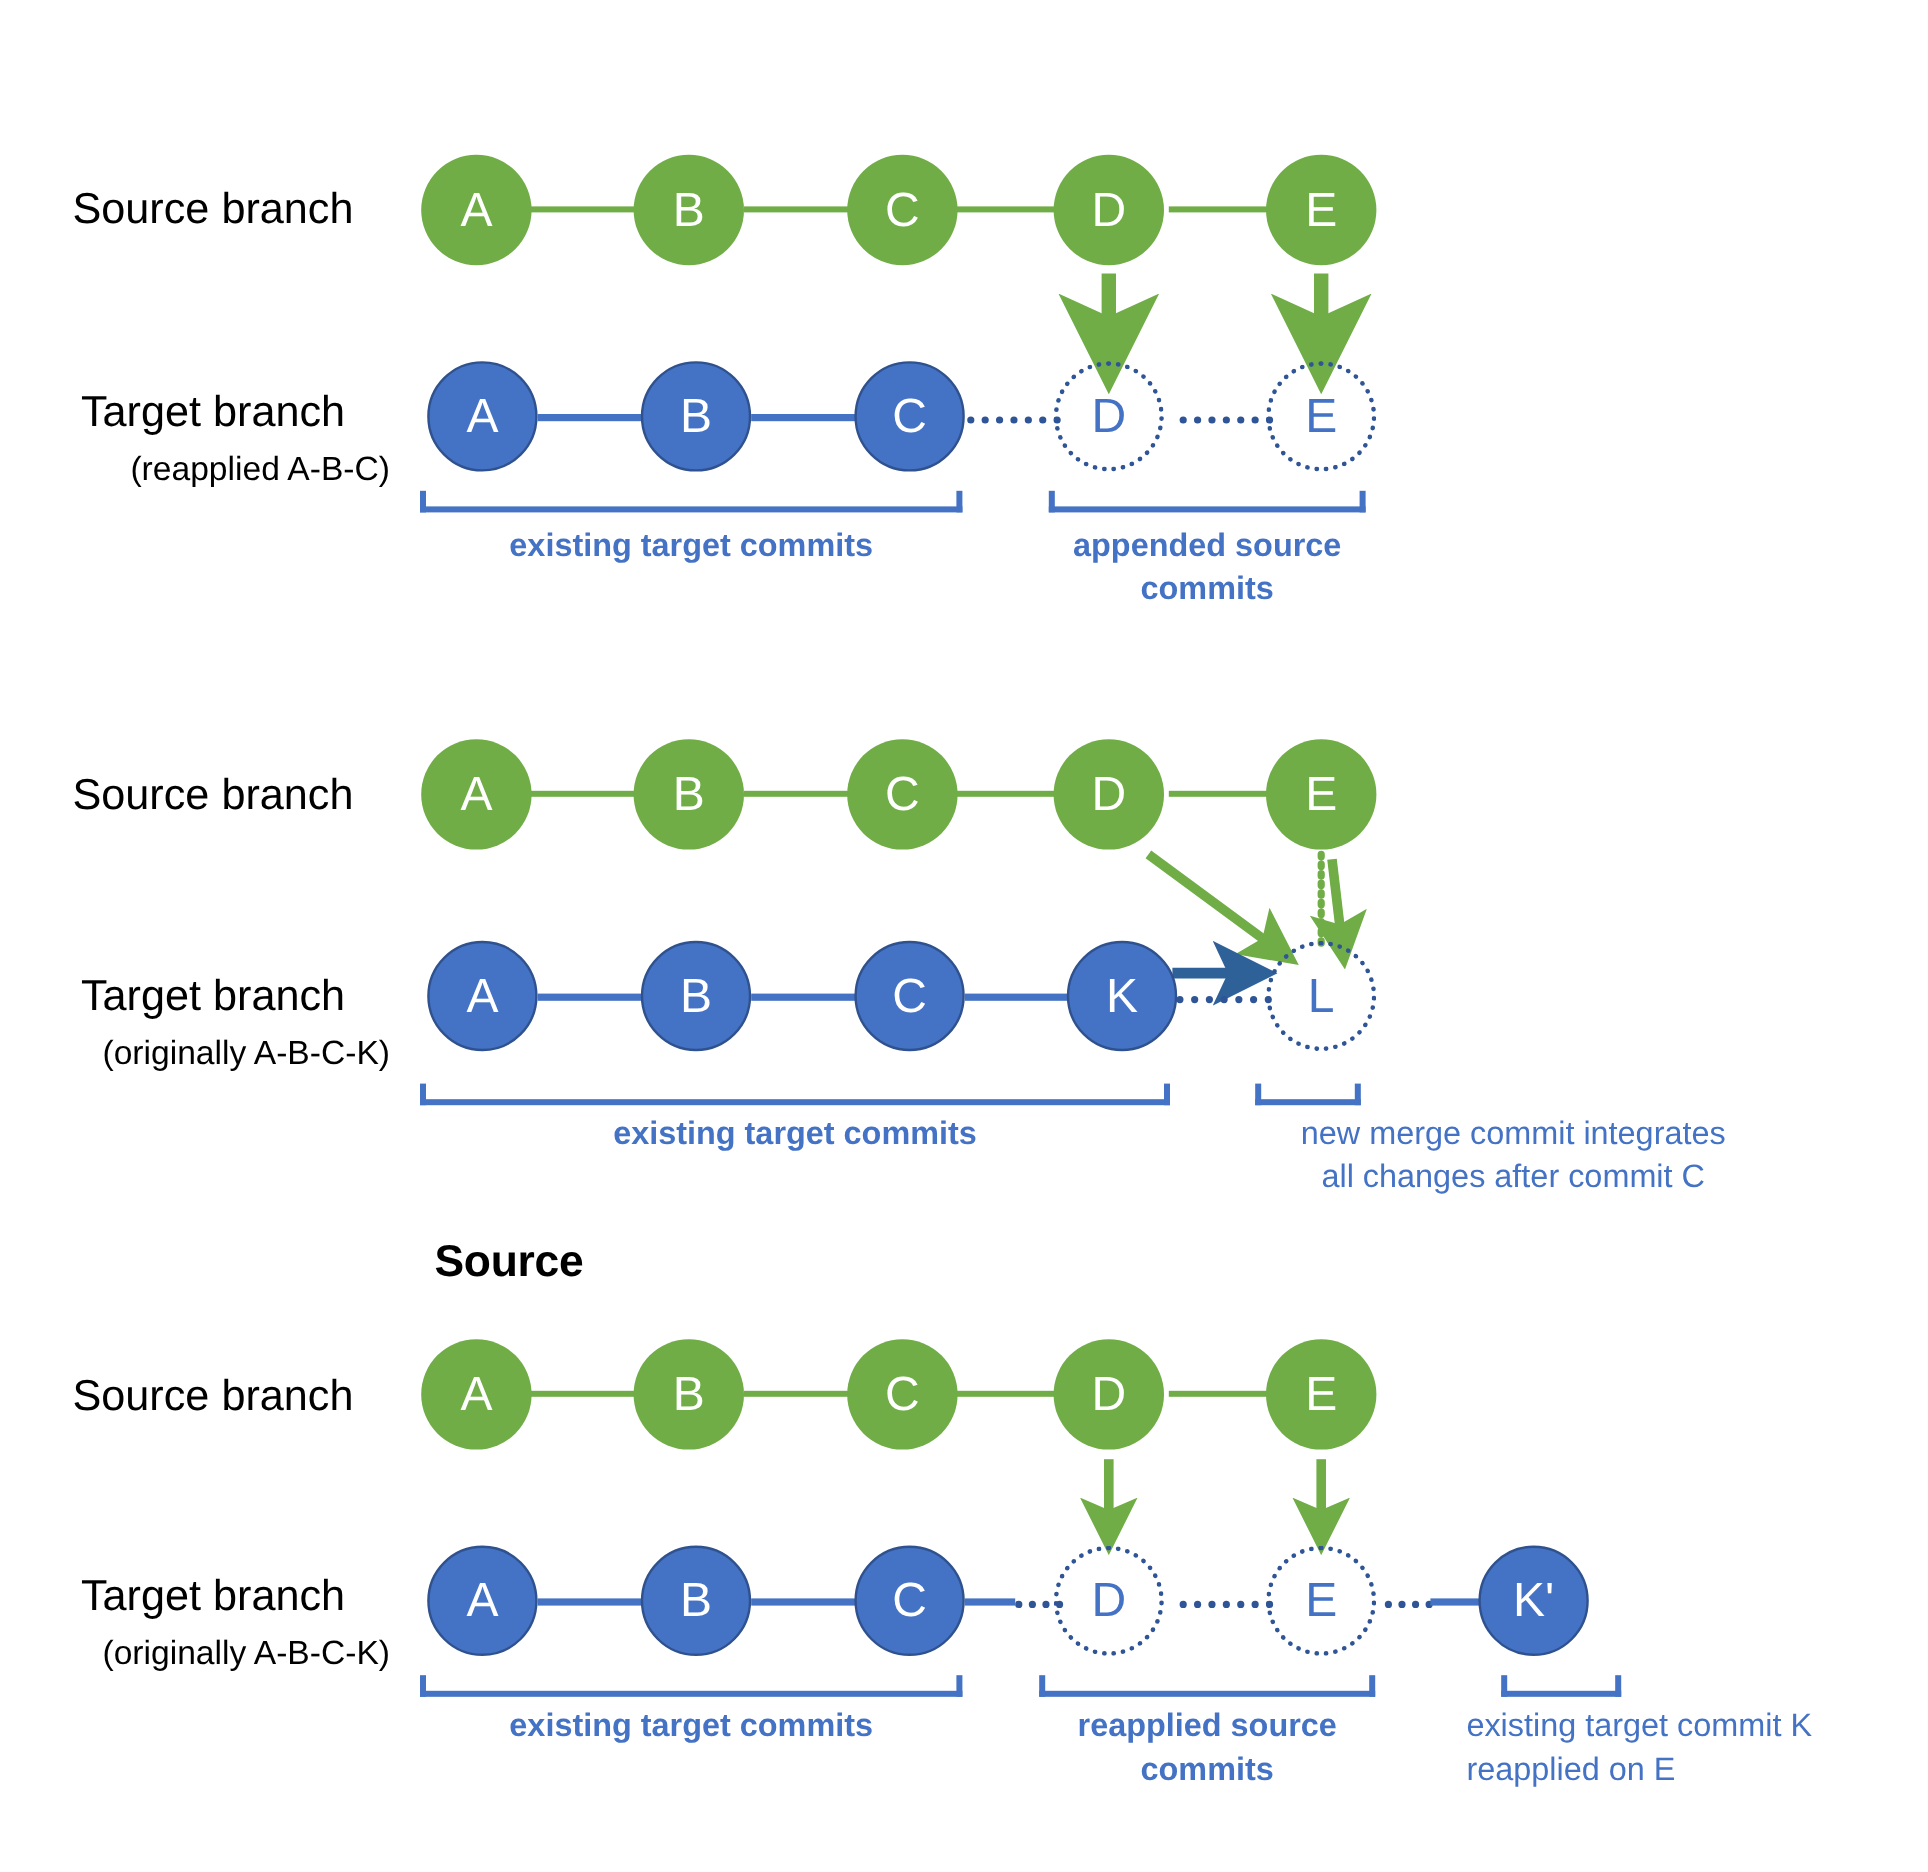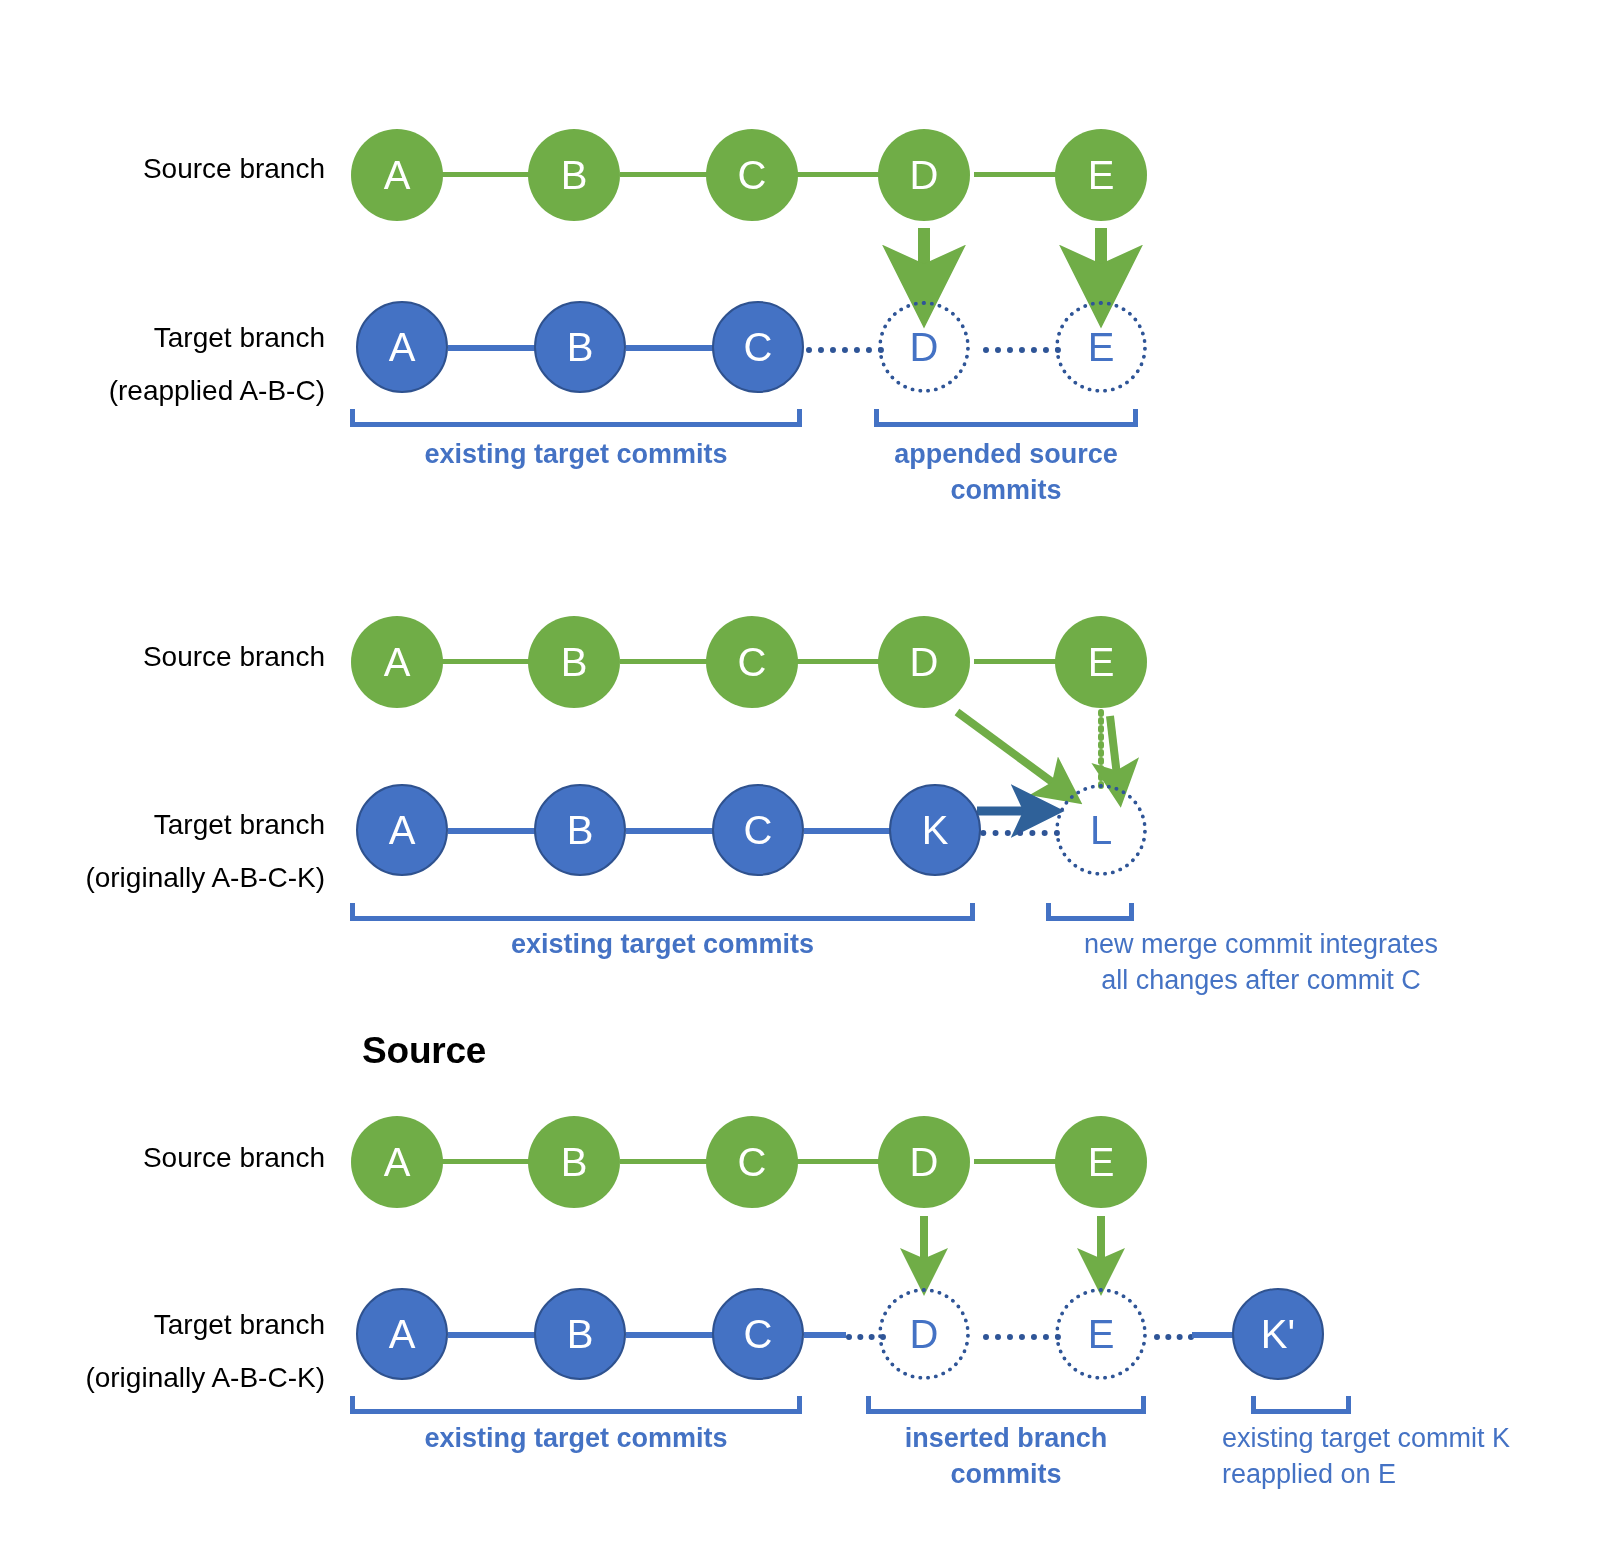--- a/index.html
+++ b/index.html
@@ -23,23 +23,23 @@
   .section-title {
     position: absolute;
     font-weight: bold;
     font-size: 37px;
     color: #000000;
     white-space: nowrap;
     letter-spacing: -0.2px;
   }
   .branch-label {
     position: absolute;
-    font-size: 28px;
+    font-size: 36px;
     color: #000000;
-    text-align: right;
+    text-align: center;
     white-space: nowrap;
   }
   .branch-sub {
     position: absolute;
     font-size: 28px;
     color: #000000;
     text-align: right;
     white-space: nowrap;
   }
   .node {
@@ -244,19 +244,19 @@
   <div class="node blue" style="left:534px; top:1288px;">B</div>
   <div class="node blue" style="left:712px; top:1288px;">C</div>
   <div class="node ghost" style="left:878px; top:1288px;">D</div>
   <div class="node ghost" style="left:1055px; top:1288px;">E</div>
   <div class="node blue" style="left:1232px; top:1288px;">K'</div>
 
   <div class="bracket" style="left:350px; top:1396px; width:452px;"></div>
   <div class="caption center" style="left:350px; top:1421px; width:452px;">existing target commits</div>
 
   <div class="bracket" style="left:866px; top:1396px; width:280px;"></div>
-  <div class="caption center" style="left:858px; top:1421px; width:296px;">inserted branch commits</div>
+  <div class="caption center" style="left:858px; top:1421px; width:296px;">reapplied source commits</div>
 
   <div class="bracket" style="left:1251px; top:1396px; width:100px;"></div>
   <div class="caption" style="left:1222px; top:1421px; width:400px;">existing target commit K
 reapplied on E</div>
 
 </div>
 
 </body></html>

